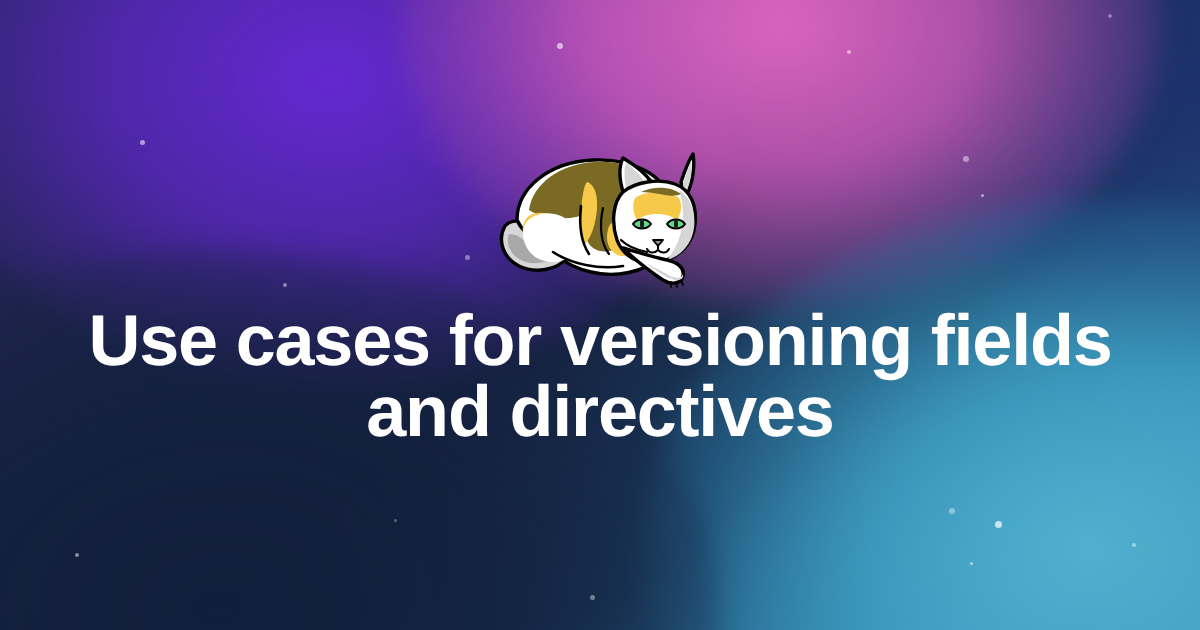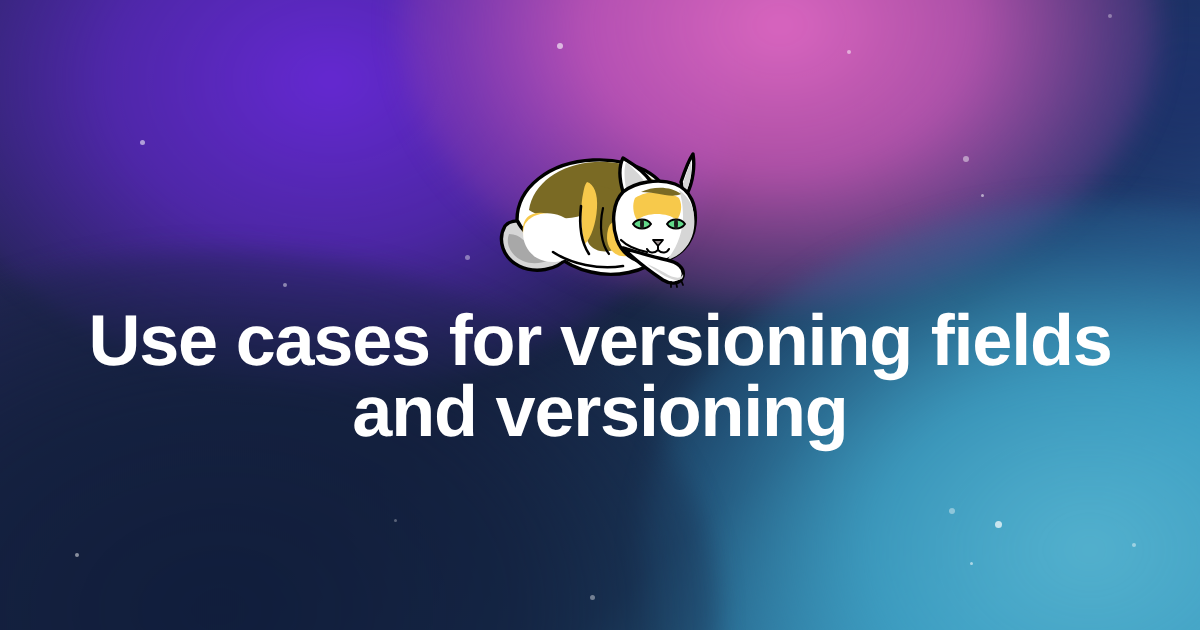--- a/index.html
+++ b/index.html
@@ -234,17 +234,17 @@
                    C163 121 157 118 152 116 Z" fill="#d6d6d6" stroke="none"></path>
           <path d="M176 134 L176 139 M181 134 L182 139 M186 132 L188 137" fill="none" stroke="#000000" stroke-width="1.8"></path>
 
           <path d="M126 92 C132 98 142 102 152 104" fill="none" stroke="#000000" stroke-width="2.2"></path>
         </g>
       </svg>
     </div>
 
     <h1 class="headline">
       <span class="line">Use cases for versioning fields</span>
-      <span class="line">and versioning</span>
+      <span class="line">and directives</span>
     </h1>
 
   </div>
 </div>
 
 </body></html>

